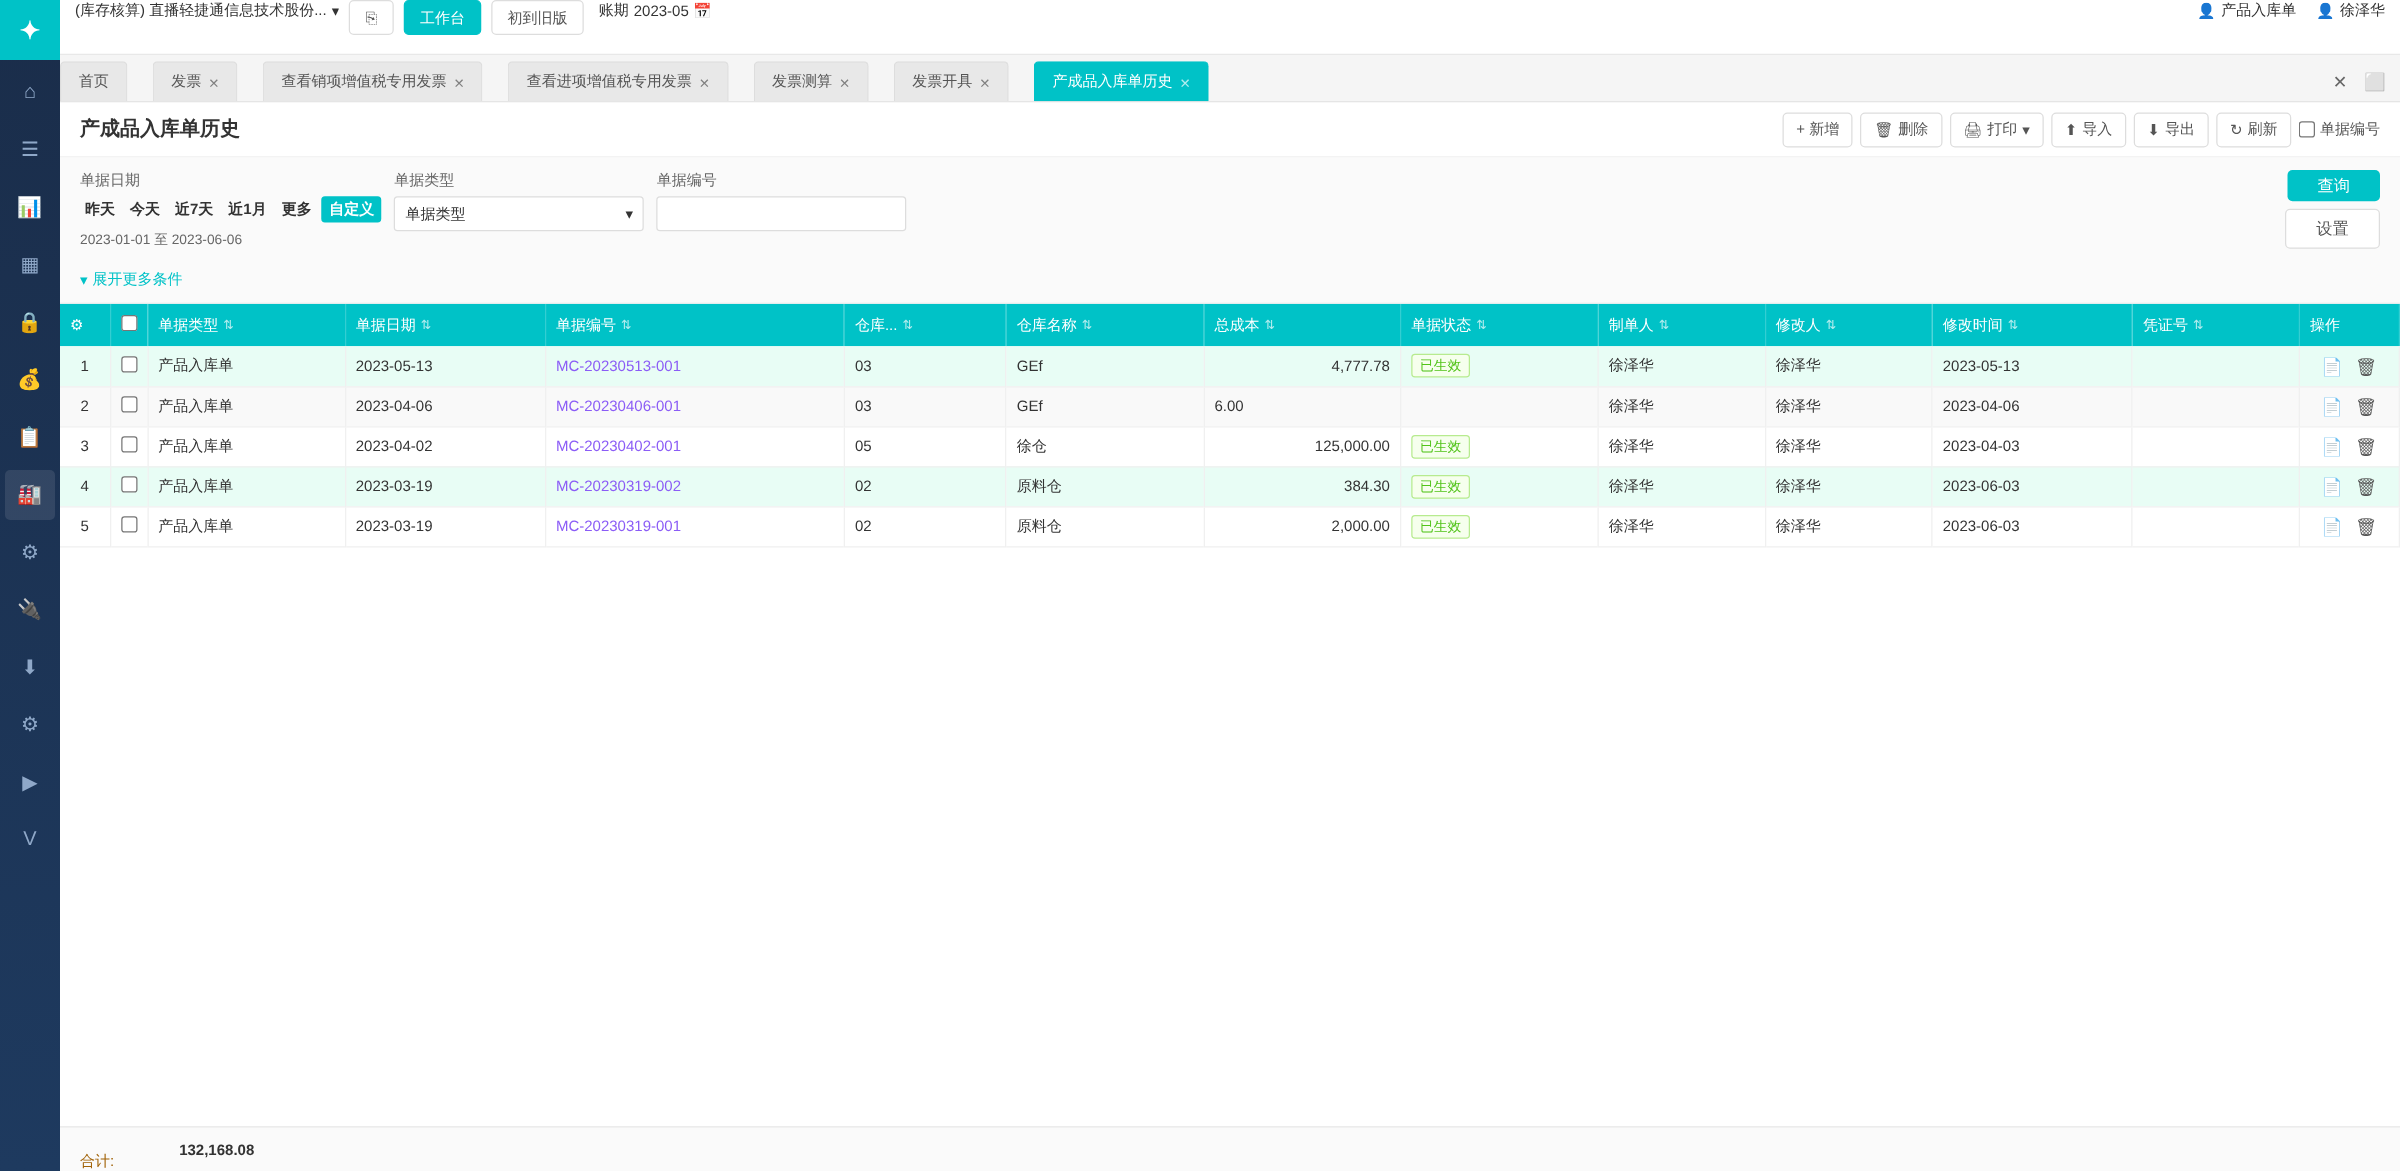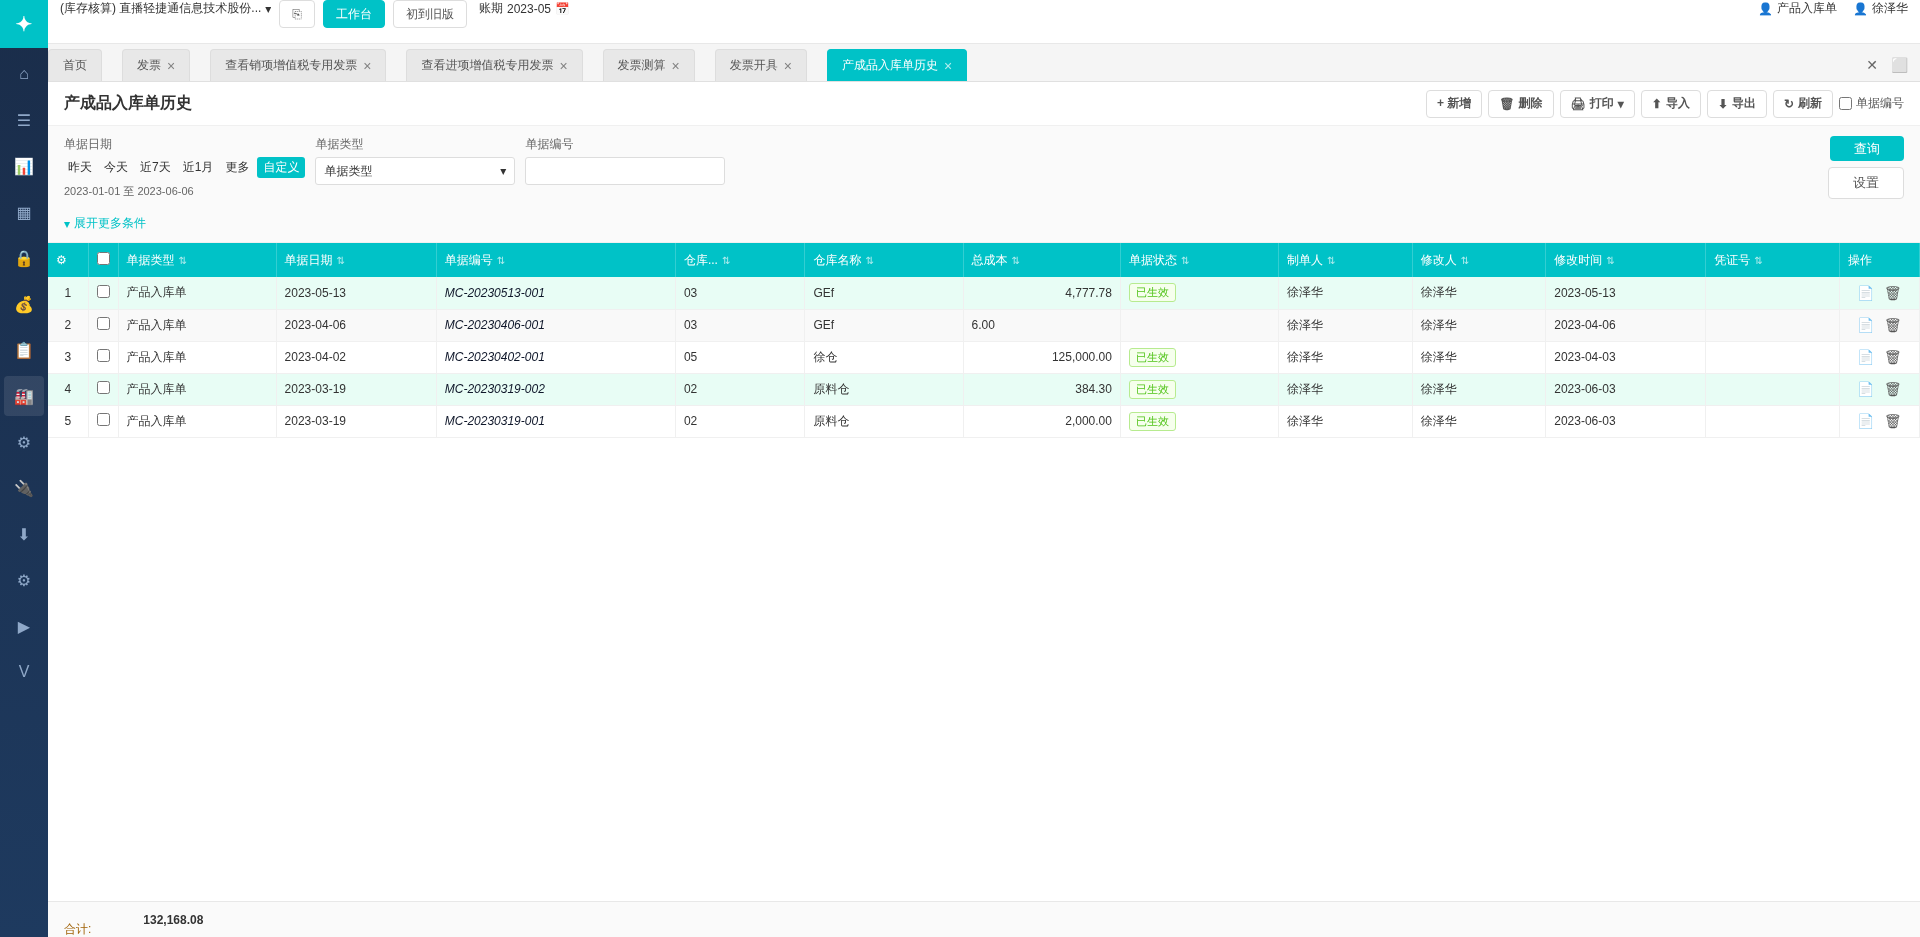--- a/index.html
+++ b/index.html
@@ -214,21 +214,20 @@
       padding: 0 10px;
       border-radius: 4px;
       border: 1px solid #ddd;
       background: #fff;
       cursor: pointer;
       font-size: 12px;
       color: #555;
       display: flex;
       align-items: center;
       gap: 4px;
-      font-weight: bold;
     }
     .show-detail-cb {
       display: flex;
       align-items: center;
       gap: 4px;
       font-size: 12px;
       color: #555;
       cursor: pointer;
     }
 
@@ -250,20 +249,21 @@
     }
     .filter-label {
       font-size: 12px;
       color: #666;
       white-space: nowrap;
     }
     .filter-row {
       display: flex;
       align-items: center;
       gap: 6px;
+      font-weight: bold;
     }
     .filter-date-shortcuts {
       display: flex;
       align-items: center;
       gap: 4px;
     }
     .filter-shortcut {
       font-size: 12px;
       color: #333;
       cursor: pointer;
@@ -374,21 +374,21 @@
       height: 32px;
       border-bottom: 1px solid #f0f0f0;
     }
     tbody tr:nth-child(even) { background: #f9f9f9; }
     tbody tr.highlighted { background: #e8fdf5; }
     tbody td {
       padding: 0 8px;
       white-space: nowrap;
       border-right: 1px solid #f0f0f0;
     }
-    .link-text { color: #0f172a; cursor: pointer; text-decoration: none; font-style: italic; }
+    .link-text { color: #8b5cf6; cursor: pointer; text-decoration: none; }
     .badge {
       display: inline-block;
       padding: 1px 6px;
       border-radius: 3px;
       font-size: 11px;
       border: 1px solid;
     }
     .badge-green { background: #f6ffed; color: #52c41a; border-color: #b7eb8f; }
     .col-no { width: 40px; text-align: center; }
     .col-cb { width: 30px; text-align: center; }

